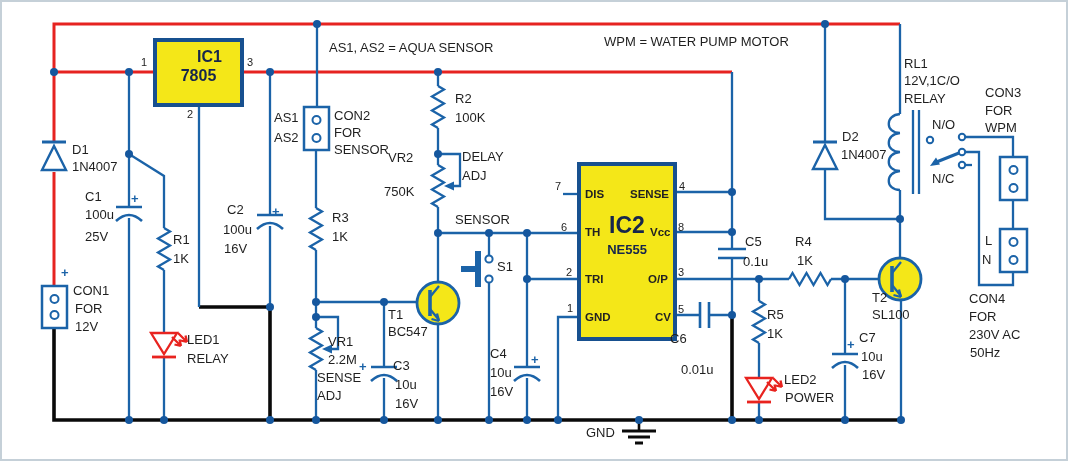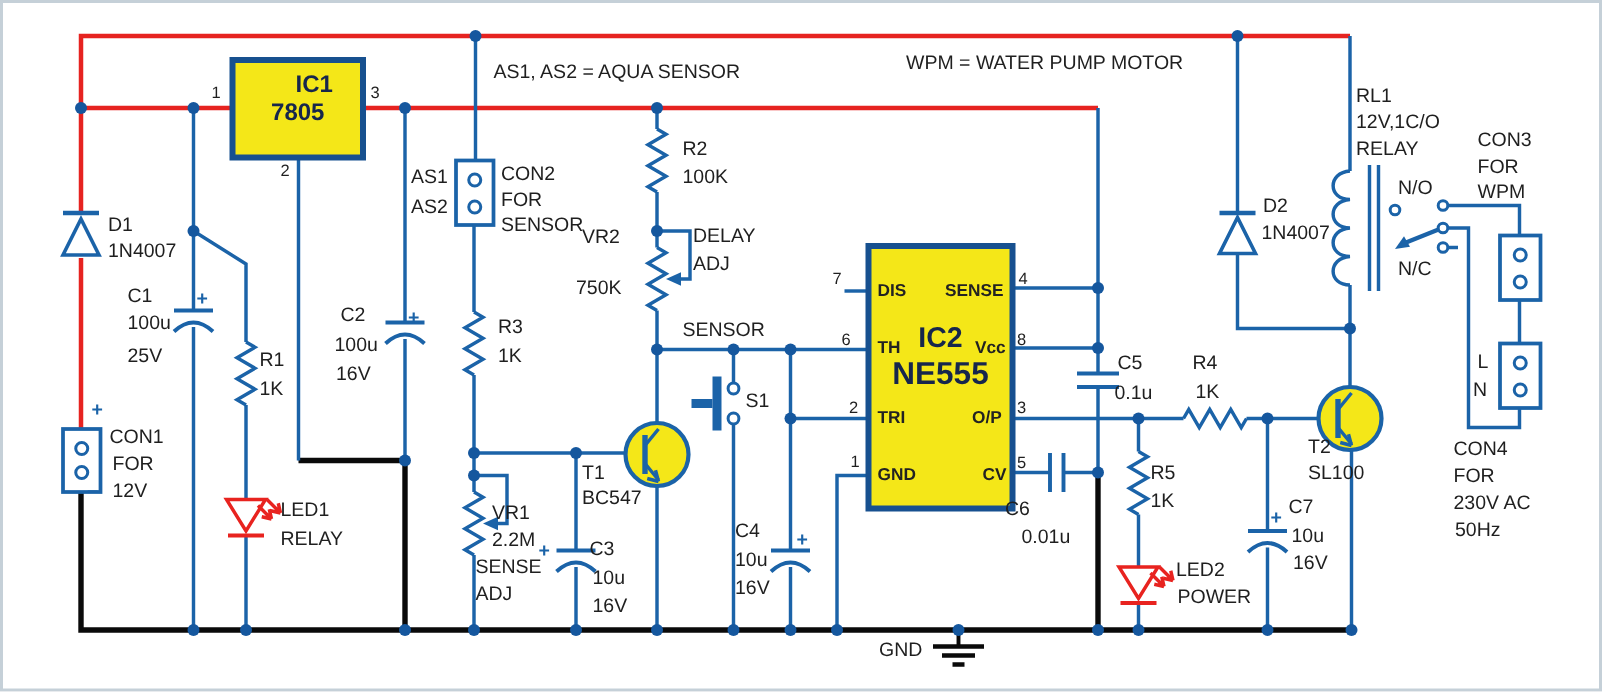--- a/index.html
+++ b/index.html
@@ -216,22 +216,22 @@
 <div class="lbl" style="left:602px;top:32px">WPM = WATER PUMP MOTOR</div>
 <div class="lbl" style="left:453px;top:210px">SENSOR</div>
 <div class="lbl" style="left:584px;top:423px">GND</div>
 
 <div class="icname" style="position:absolute;left:164px;top:45px;width:87px">IC1</div>
 <div class="icname" style="position:absolute;left:153px;top:64px;width:87px">7805</div>
 <div class="lbl sm" style="left:139px;top:54px">1</div>
 <div class="lbl sm" style="left:245px;top:54px">3</div>
 <div class="lbl sm" style="left:185px;top:106px">2</div>
 
-<div class="icname" style="position:absolute;left:577px;top:214px;width:96px;font-size:19px">IC2</div>
-<div class="icname" style="position:absolute;left:577px;top:238px;width:96px;font-size:21px">NE555</div>
+<div class="icname" style="position:absolute;left:577px;top:214px;width:96px;font-size:23px">IC2</div>
+<div class="icname" style="position:absolute;left:577px;top:238px;width:96px;font-size:13px">NE555</div>
 <div class="pinname" style="position:absolute;left:583px;top:186px">DIS</div>
 <div class="pinname" style="position:absolute;left:583px;top:224px">TH</div>
 <div class="pinname" style="position:absolute;left:583px;top:271px">TRI</div>
 <div class="pinname" style="position:absolute;left:583px;top:309px">GND</div>
 <div class="pinname" style="position:absolute;left:628px;top:186px">SENSE</div>
 <div class="pinname" style="position:absolute;left:648px;top:224px">Vcc</div>
 <div class="pinname" style="position:absolute;left:646px;top:271px">O/P</div>
 <div class="pinname" style="position:absolute;left:653px;top:309px">CV</div>
 <div class="lbl sm" style="left:553px;top:178px">7</div>
 <div class="lbl sm" style="left:559px;top:219px">6</div>
@@ -288,21 +288,21 @@
 <div class="lbl" style="left:460px;top:166px">ADJ</div>
 <div class="lbl" style="left:495px;top:257px">S1</div>
 <div class="lbl" style="left:488px;top:344px">C4</div>
 <div class="lbl" style="left:488px;top:363px">10u</div>
 <div class="lbl" style="left:488px;top:382px">16V</div>
 <div class="plus" style="left:529px;top:351px">+</div>
 
 <div class="lbl" style="left:743px;top:232px">C5</div>
 <div class="lbl" style="left:741px;top:252px">0.1u</div>
 <div class="lbl" style="left:668px;top:329px">C6</div>
-<div class="lbl" style="left:679px;top:348px">0.01u</div>
+<div class="lbl" style="left:679px;top:360px">0.01u</div>
 <div class="lbl" style="left:793px;top:232px">R4</div>
 <div class="lbl" style="left:795px;top:251px">1K</div>
 <div class="lbl" style="left:765px;top:305px">R5</div>
 <div class="lbl" style="left:765px;top:324px">1K</div>
 <div class="lbl" style="left:782px;top:370px">LED2</div>
 <div class="lbl" style="left:783px;top:388px">POWER</div>
 <div class="lbl" style="left:870px;top:288px">T2</div>
 <div class="lbl" style="left:870px;top:305px">SL100</div>
 <div class="lbl" style="left:857px;top:328px">C7</div>
 <div class="lbl" style="left:859px;top:347px">10u</div>

